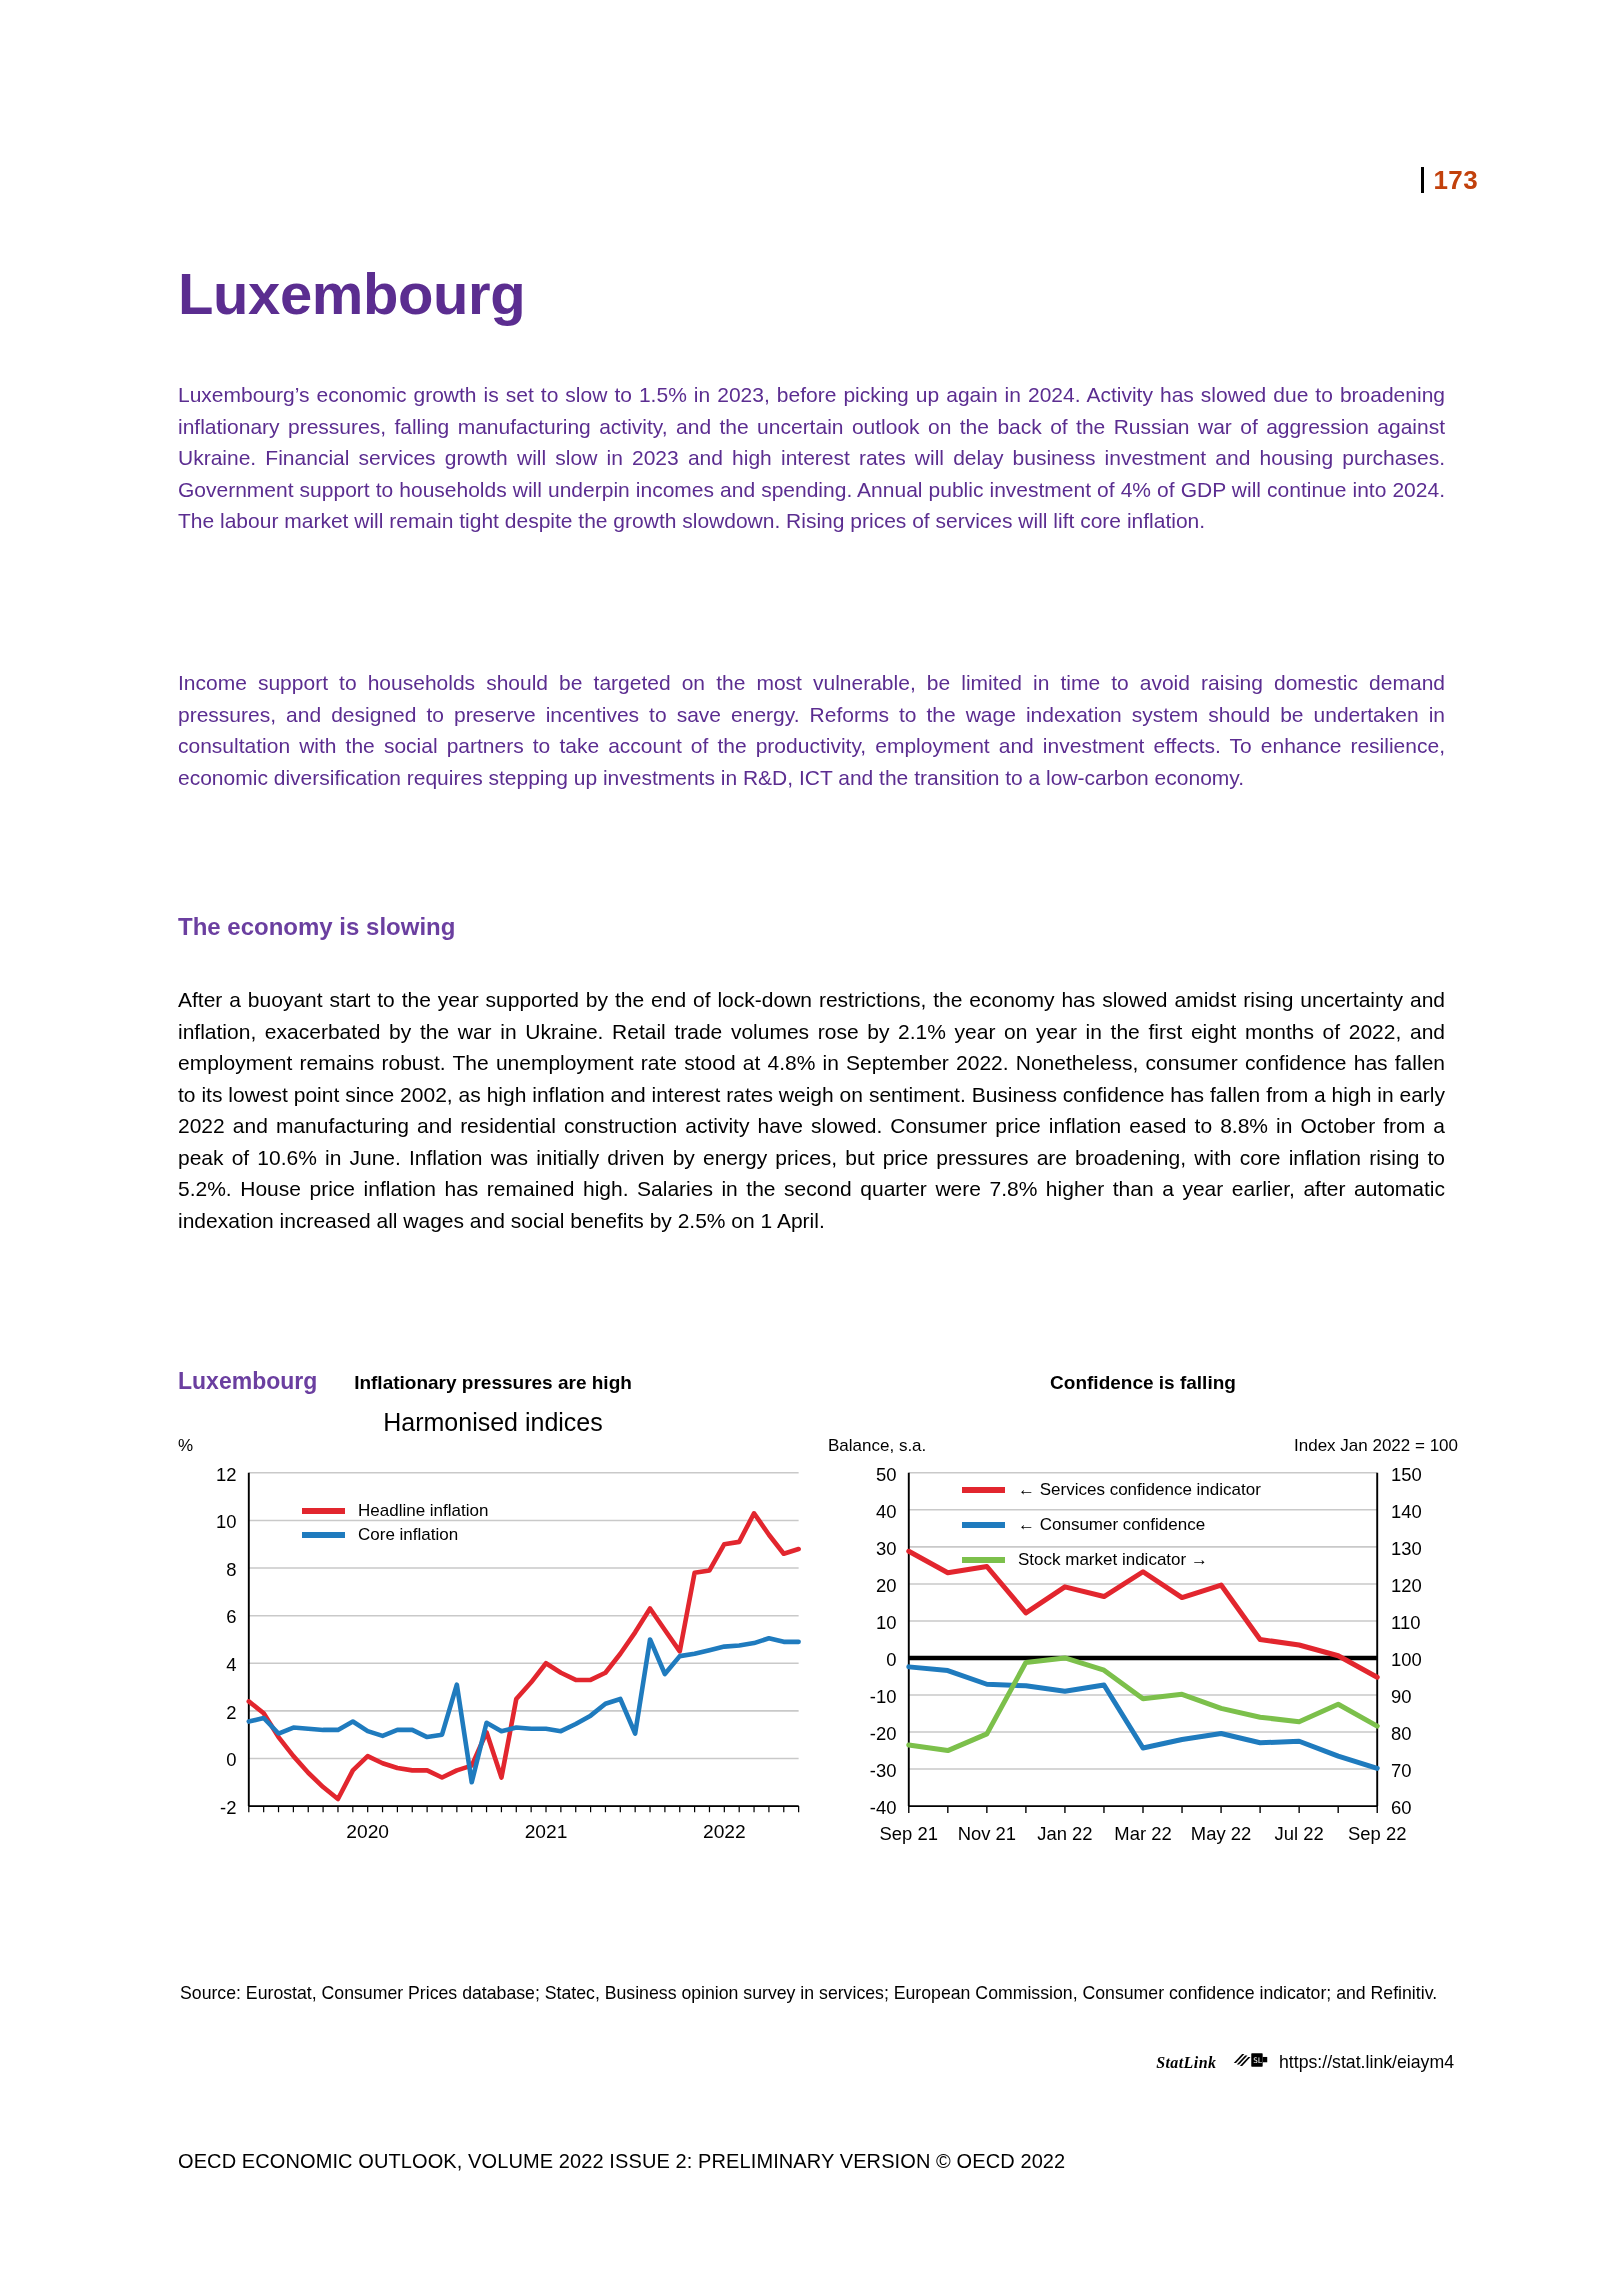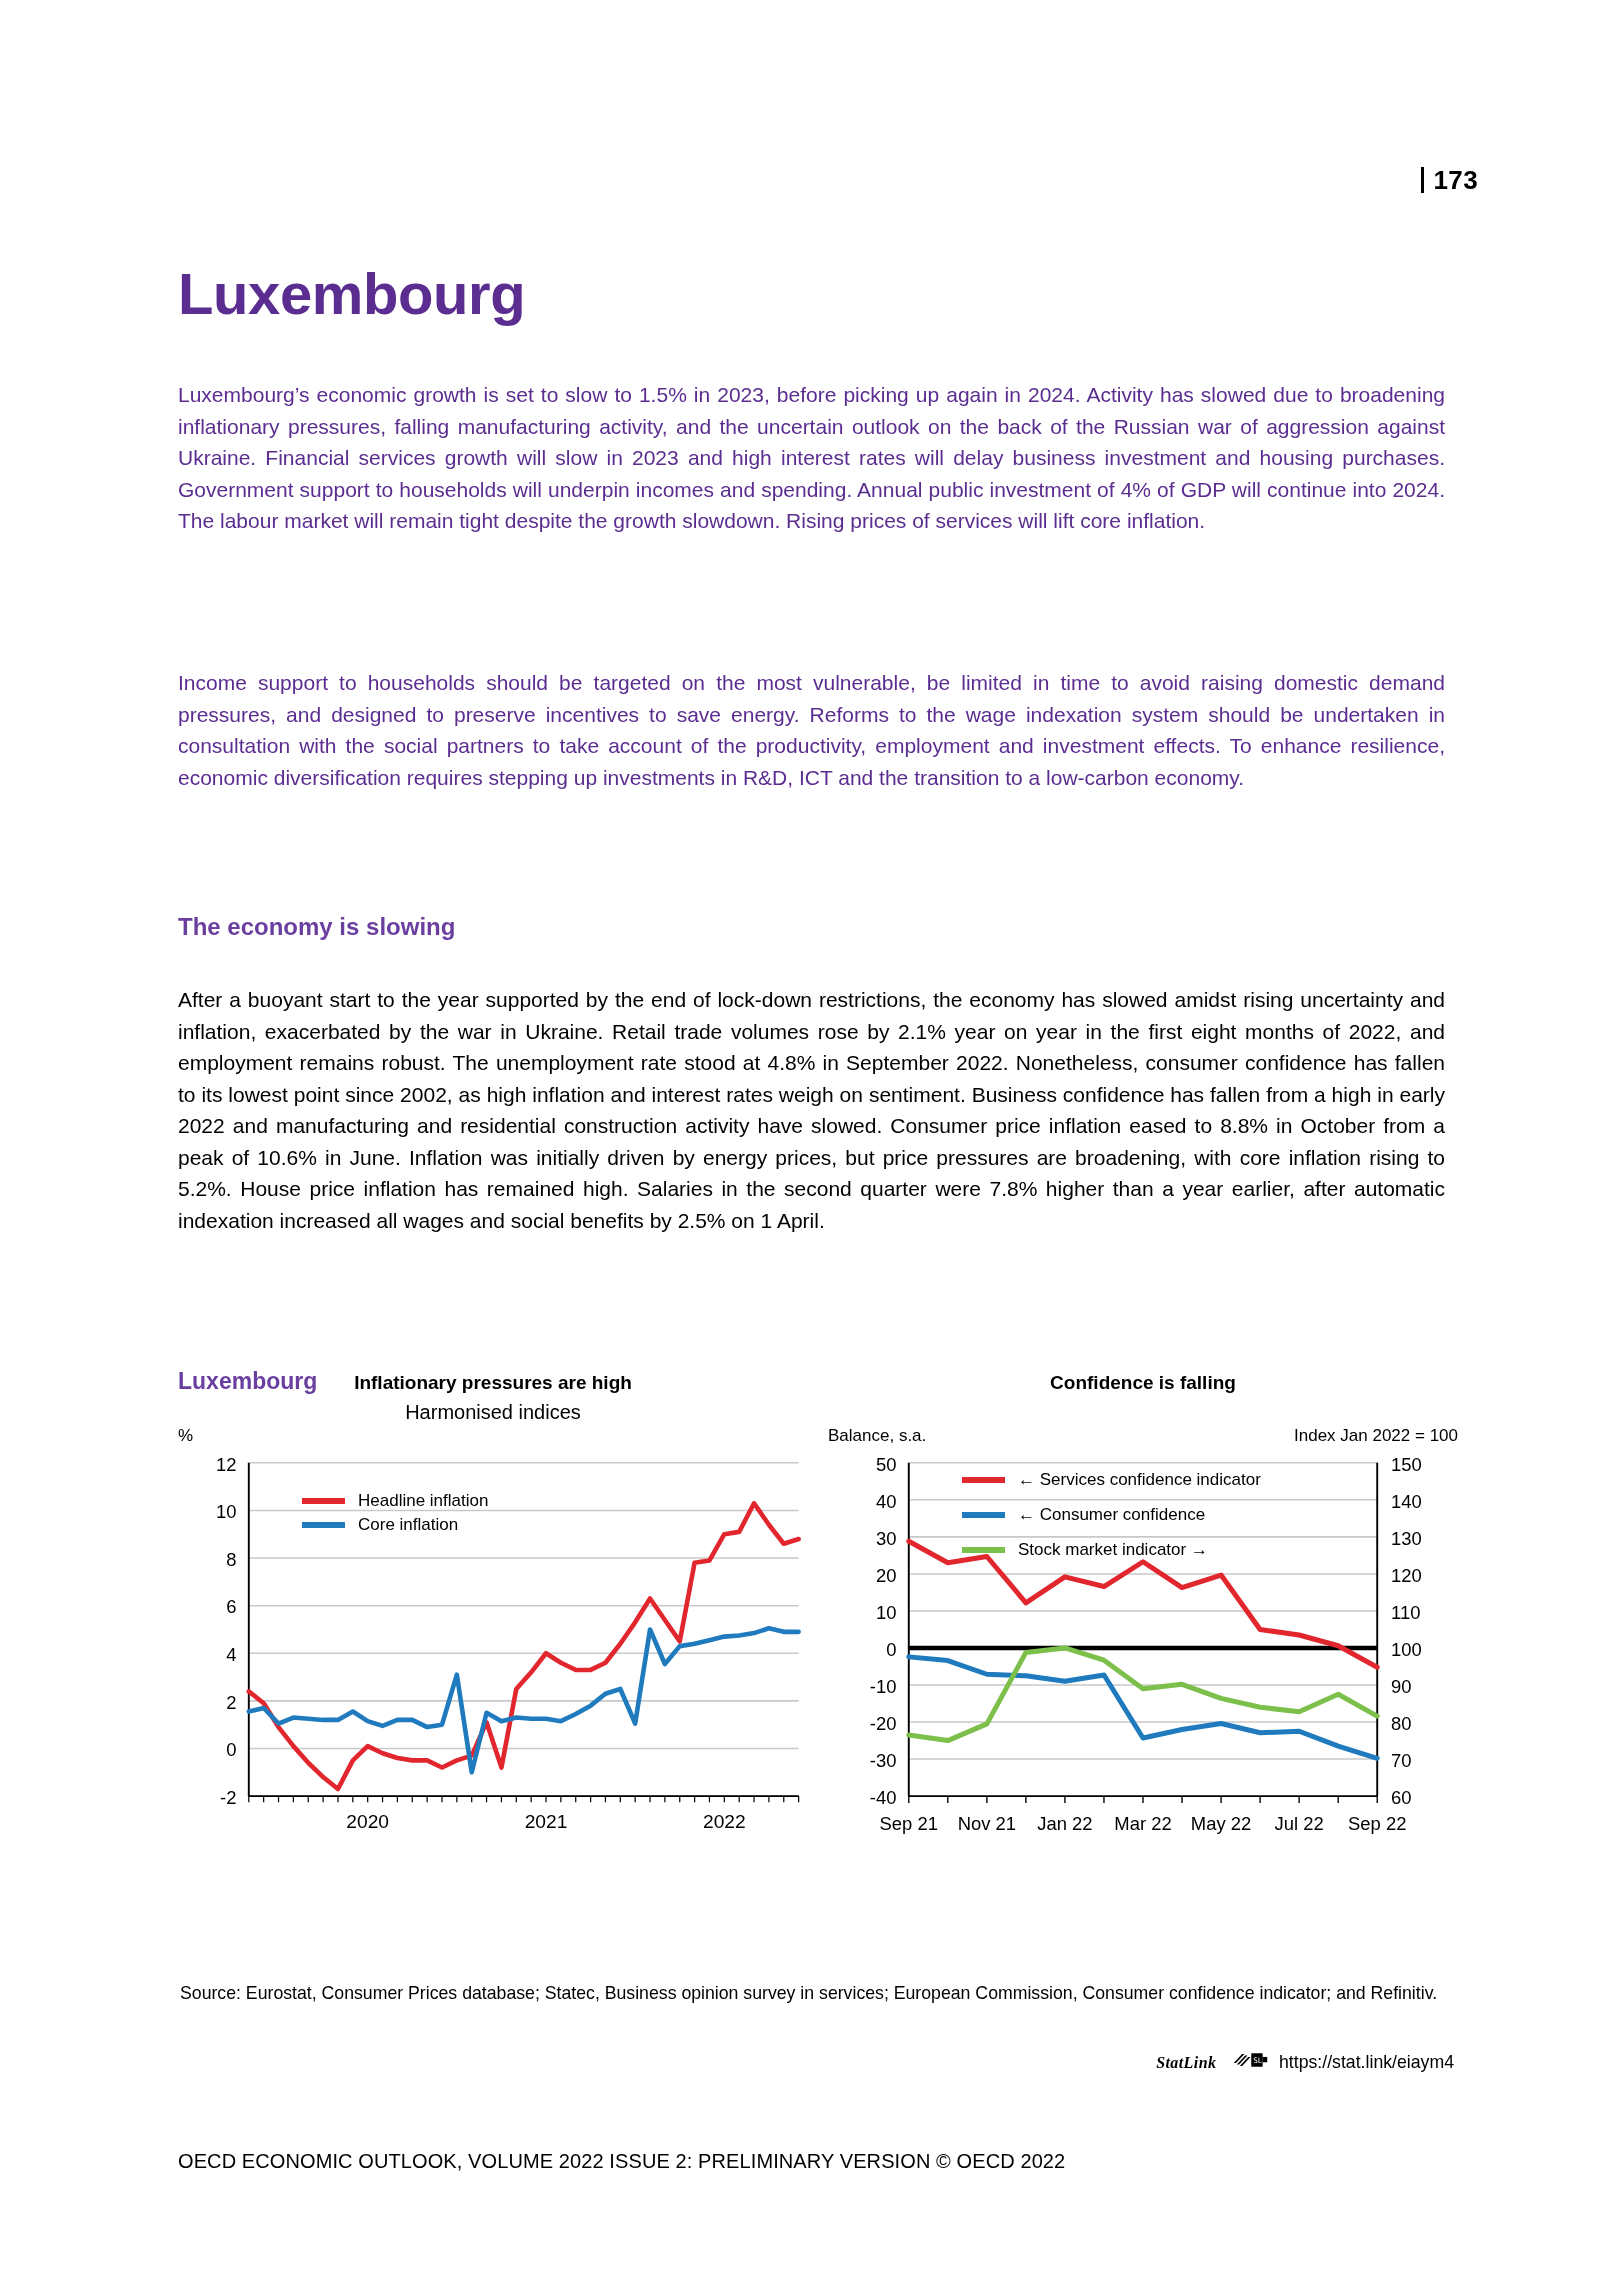--- a/index.html
+++ b/index.html
@@ -23,21 +23,21 @@
   }
 
   
   .page-header {
     position: absolute;
     right: 146px;
     top: 165px;
     font-size: 26px;
     font-weight: bold;
     letter-spacing: 0.4px;
-    color: #000000;
+    color: #c2410c;
   }
   .page-header .bar {
     display: inline-block;
     width: 3.1px;
     height: 26px;
     background: #000;
     vertical-align: -3.8px;
     margin-right: 9.2px;
   }
 
@@ -101,25 +101,25 @@
 
   .chart-title {
     text-align: center;
     font-size: 19px;
     font-weight: bold;
     color: #000;
     line-height: 23px;
   }
   .chart-subtitle {
     text-align: center;
-    font-size: 20px;
+    font-size: 25px;
     font-weight: normal;
     color: #000;
     line-height: 23px;
-    margin-top: 7px;
+    margin-top: 17px;
   }
   .axis-caption-row {
     position: relative;
     height: 23px;
     font-size: 17px;
     margin-top: 1.5px;
   }
   .axis-caption-left  { position: absolute; left: 0;  top: 0; }
   .axis-caption-right { position: absolute; right: 0; top: 0; }
 

